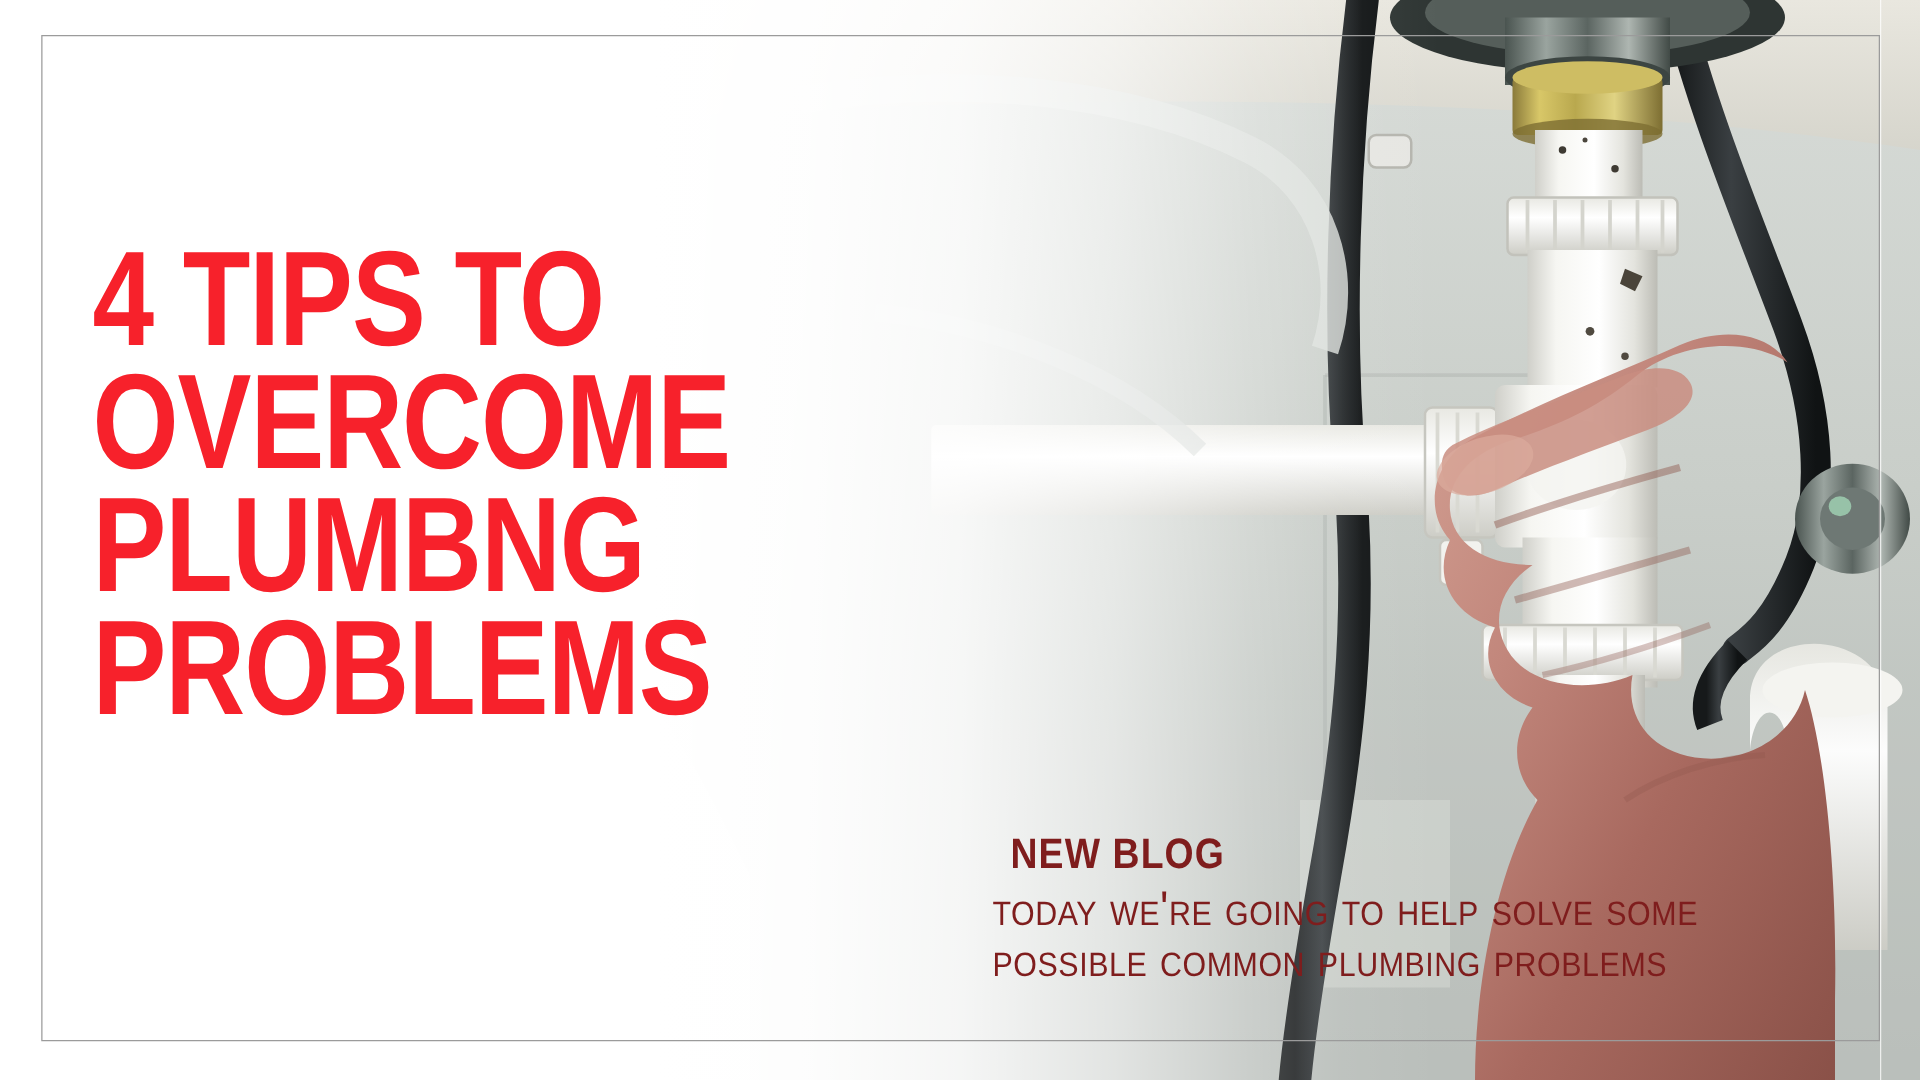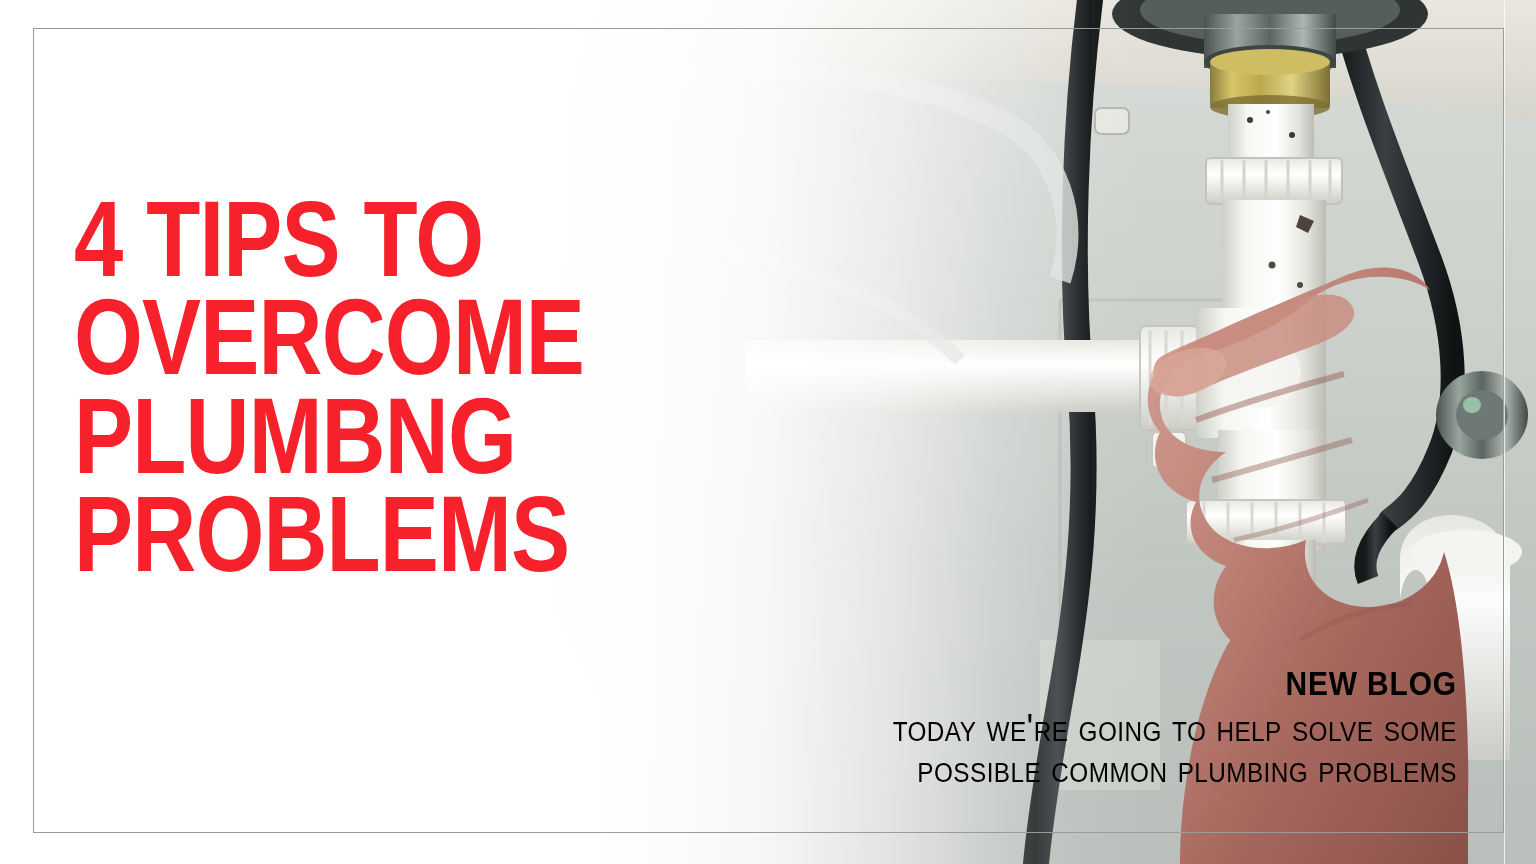--- a/index.html
+++ b/index.html
@@ -98,25 +98,24 @@
         rgba(247,43,54,0.58) 52%,
         rgba(247,43,54,0.78) 66%,
         rgba(247,43,54,0.92) 80%,
         rgba(247,43,54,1.00) 92%,
         rgba(247,43,54,1.00) 100%);
   }
 
   
   .banner-text {
     position: absolute;
-    right: 79px;
+    right: 94px;
     top: 666px;
     width: 720px;
-    text-align: right;
-    color: #000000;
+    color: #7f1d1d;
   }
   .banner-kicker {
     font-family: "Liberation Sans Narrow", "Liberation Sans", sans-serif;
     font-weight: bold;
     font-size: 34px;
     letter-spacing: 1px;
     line-height: 1.05;
     text-transform: uppercase;
     transform: scaleX(0.88);
     transform-origin: right center;

